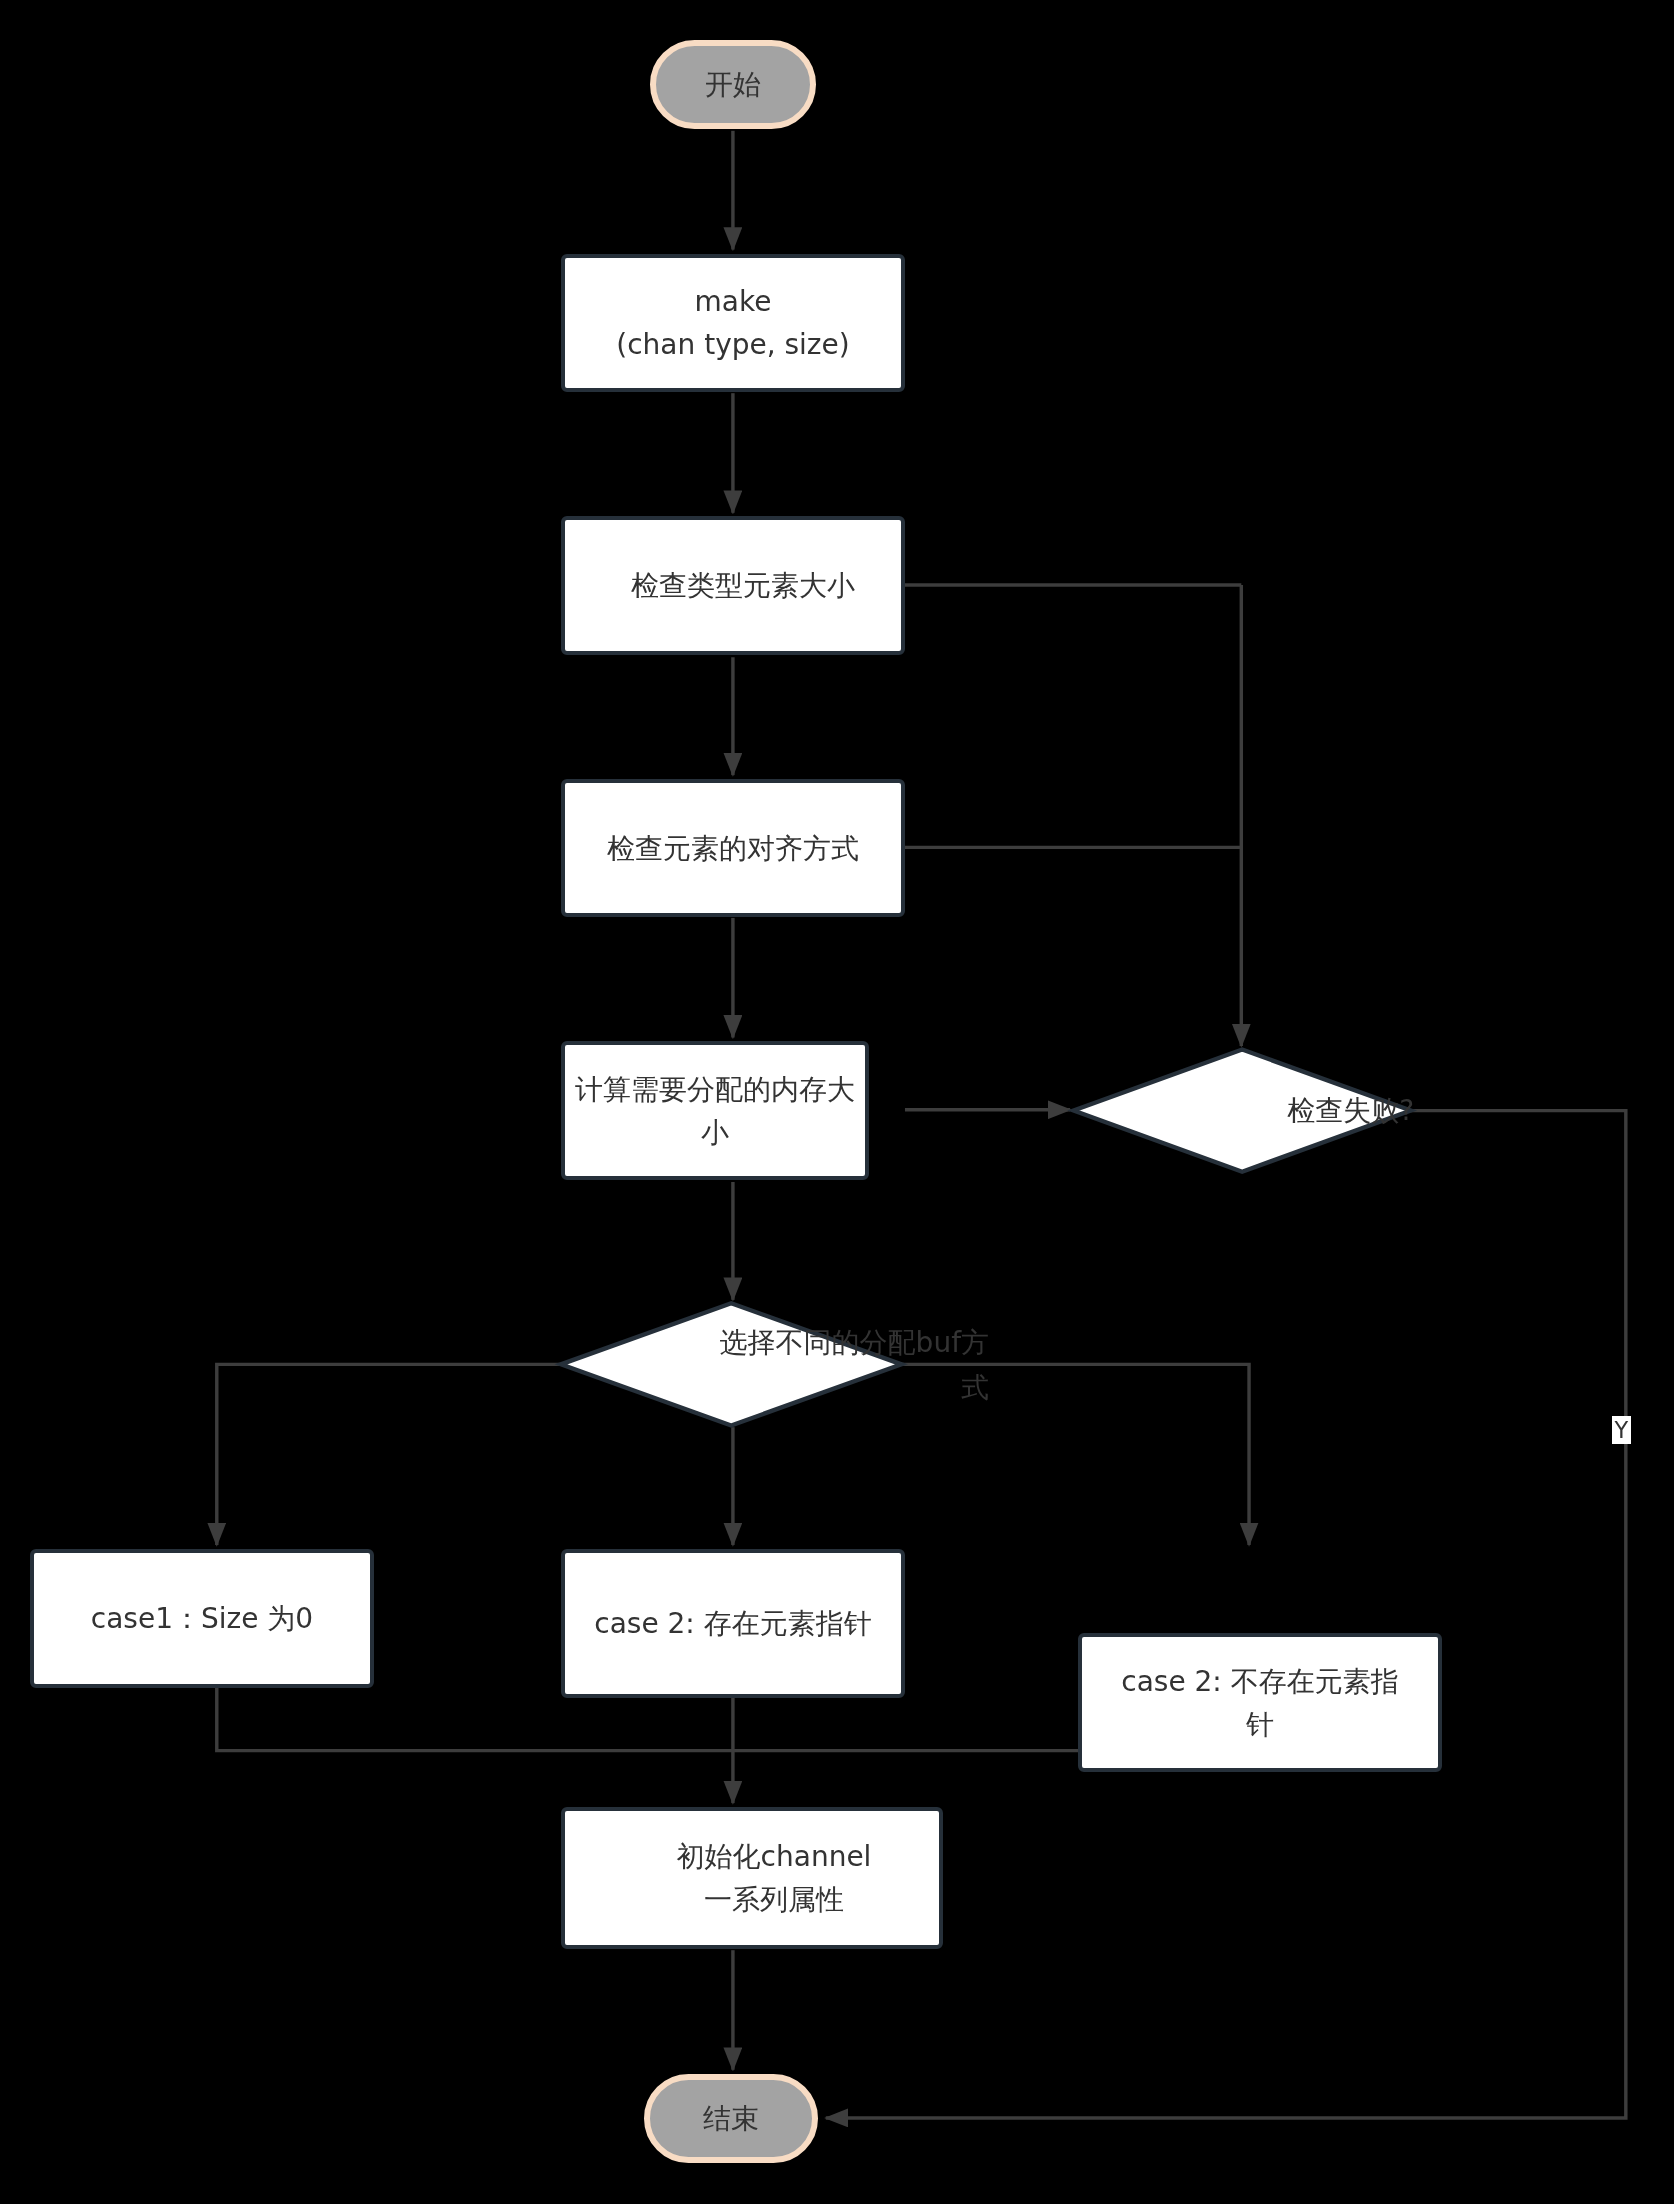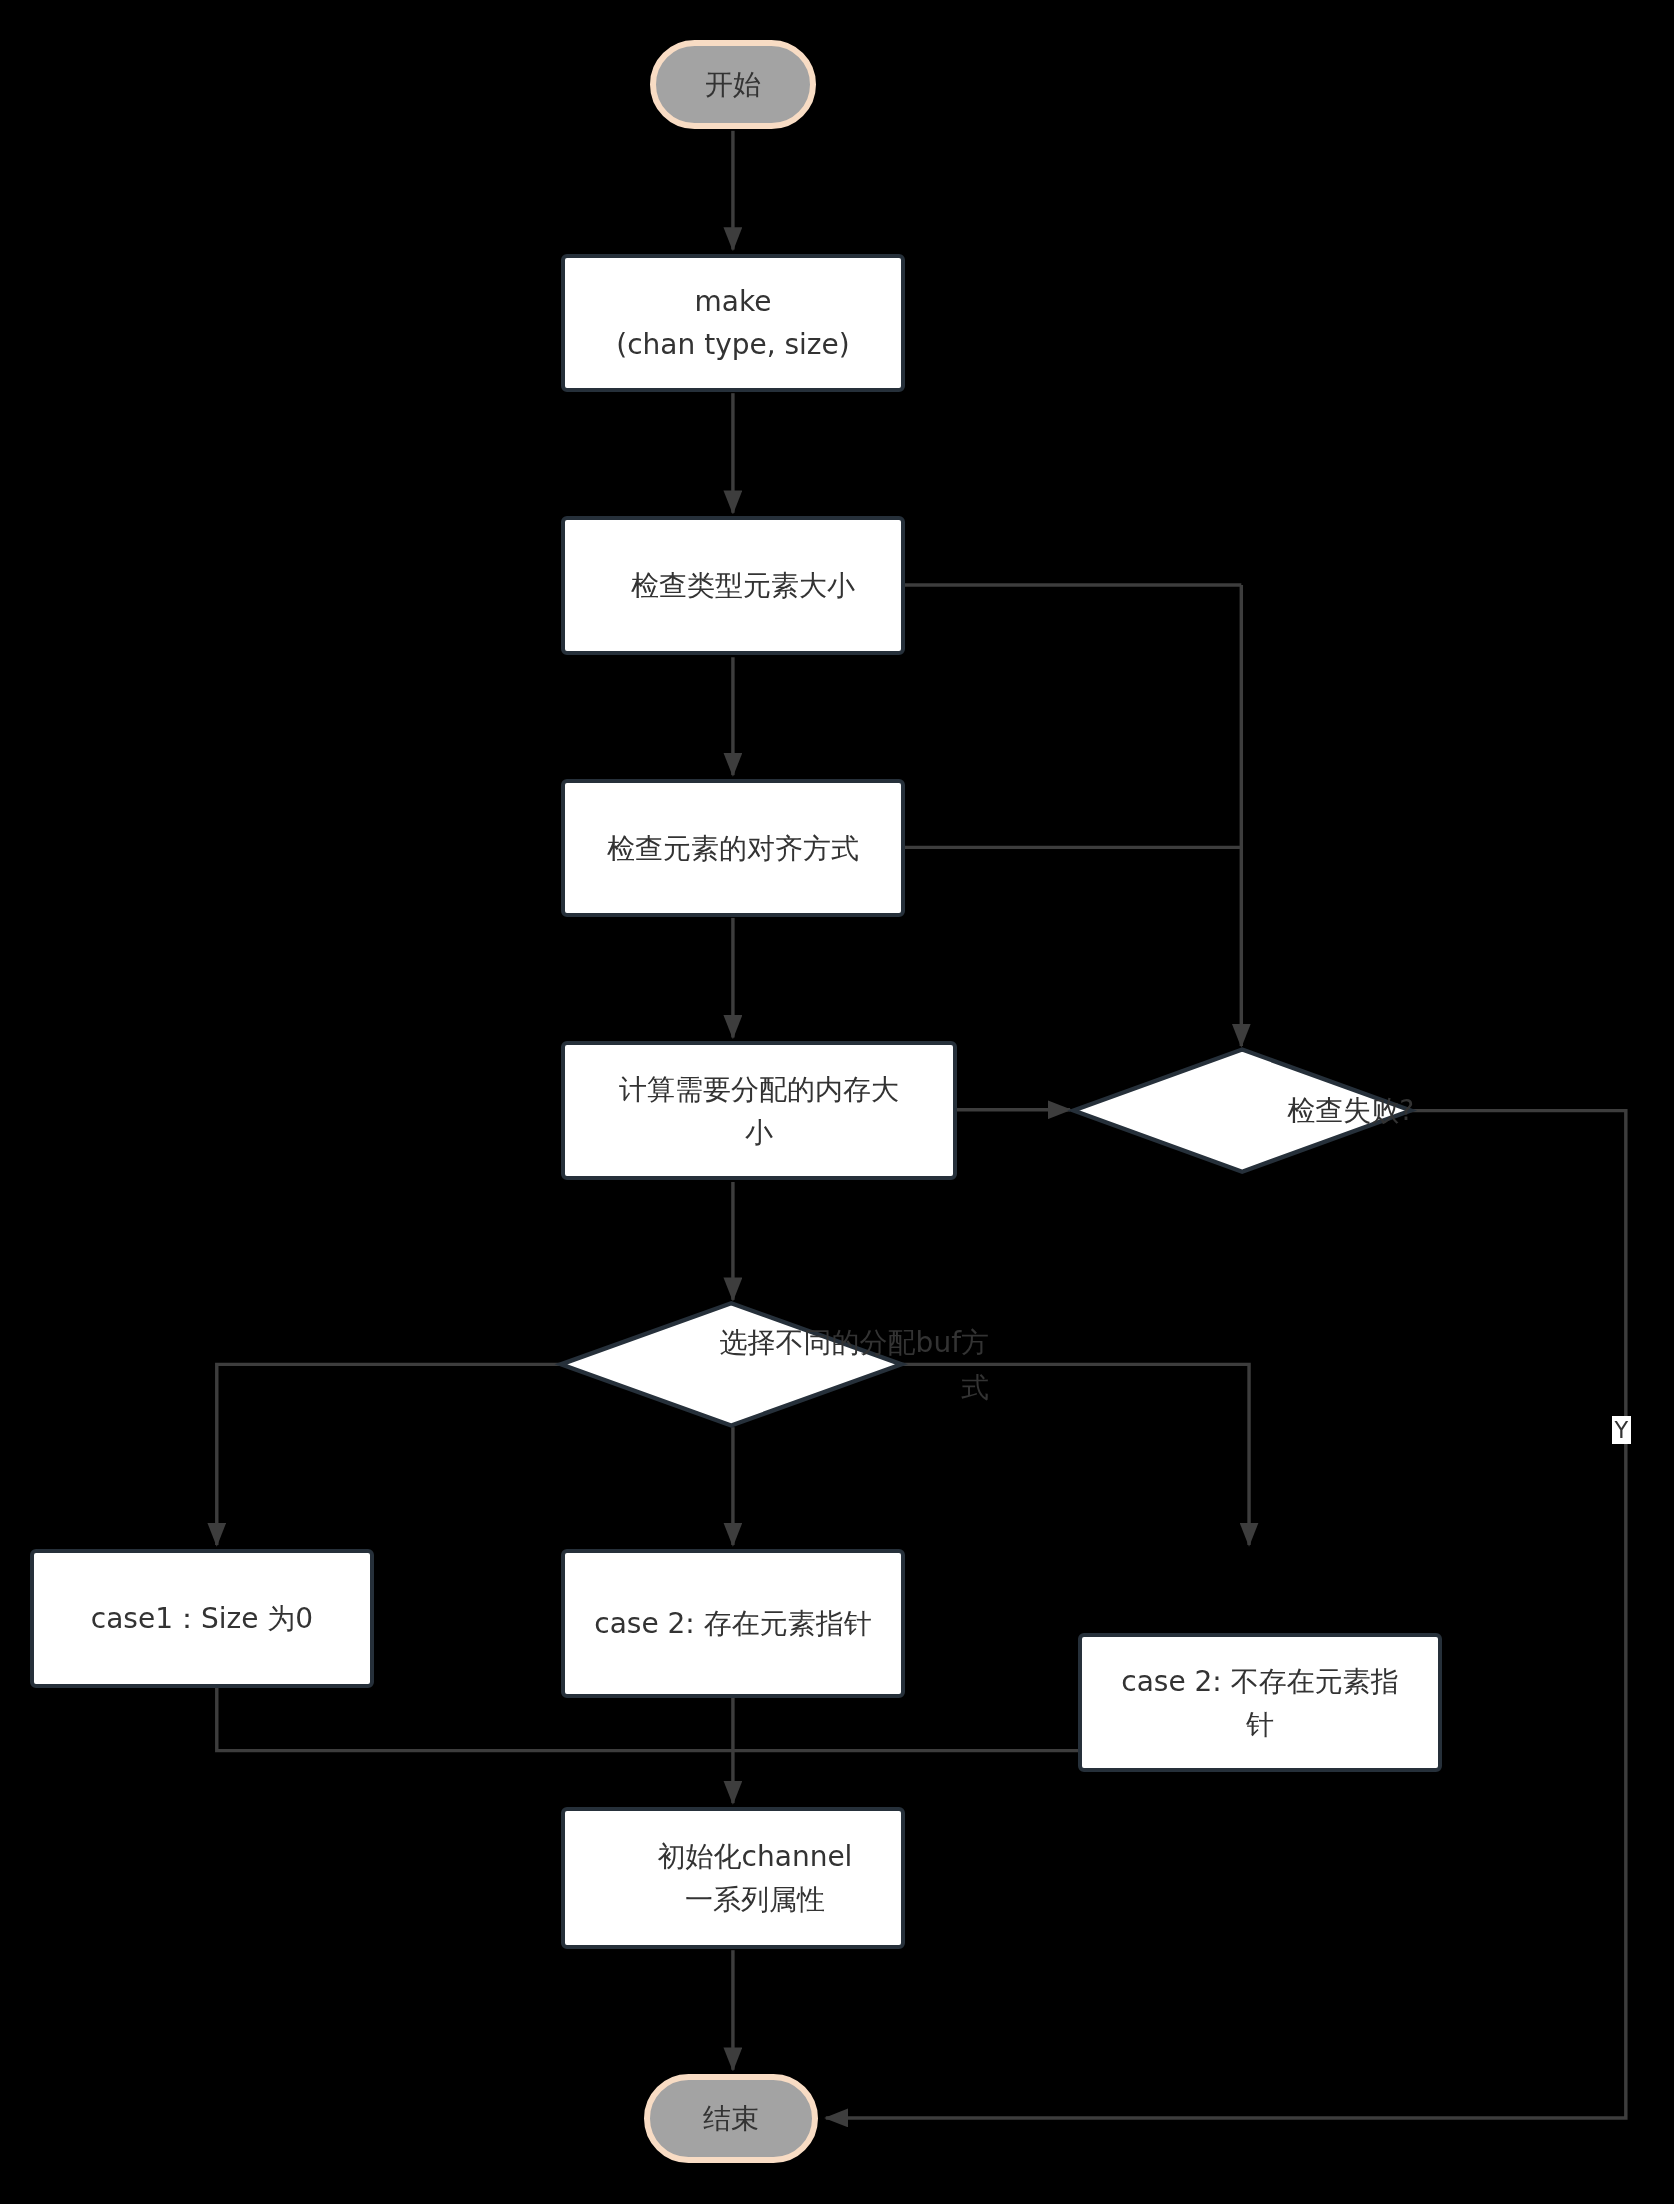--- a/index.html
+++ b/index.html
@@ -100,21 +100,21 @@
   </div>
 
   <div class="node rect" style="left:561px;top:516px;width:344px;height:139px;padding-left:20px;">
     <span>检查类型元素大小</span>
   </div>
 
   <div class="node rect" style="left:561px;top:779px;width:344px;height:138px;">
     <span>检查元素的对齐方式</span>
   </div>
 
-  <div class="node rect" style="left:561px;top:1041px;width:396px;height:139px;">
+  <div class="node rect" style="left:561px;top:1041px;width:308px;height:139px;">
     <span>
       <span class="tline">计算需要分配的内存大</span>
       <span class="tline">小</span>
     </span>
   </div>
 
   <div class="dlabel" style="left:1070px;top:1088px;width:344px;">检查失败?</div>
 
   <div class="dlabel" style="left:473px;top:1320px;width:516px;">
     <span class="tline">选择不同的分配buf方</span>
@@ -129,21 +129,21 @@
     <span>case 2: 存在元素指针</span>
   </div>
 
   <div class="node rect" style="left:1078px;top:1633px;width:364px;height:139px;">
     <span>
       <span class="tline">case 2: 不存在元素指</span>
       <span class="tline">针</span>
     </span>
   </div>
 
-  <div class="node rect" style="left:561px;top:1807px;width:344px;height:142px;padding-left:44px;">
+  <div class="node rect" style="left:561px;top:1807px;width:382px;height:142px;padding-left:44px;">
     <span>
       <span class="tline">初始化channel</span>
       <span class="tline">一系列属性</span>
     </span>
   </div>
 
   <div class="node terminal" style="left:644px;top:2074px;width:174px;height:89px;">
     <span>结束</span>
   </div>
 

